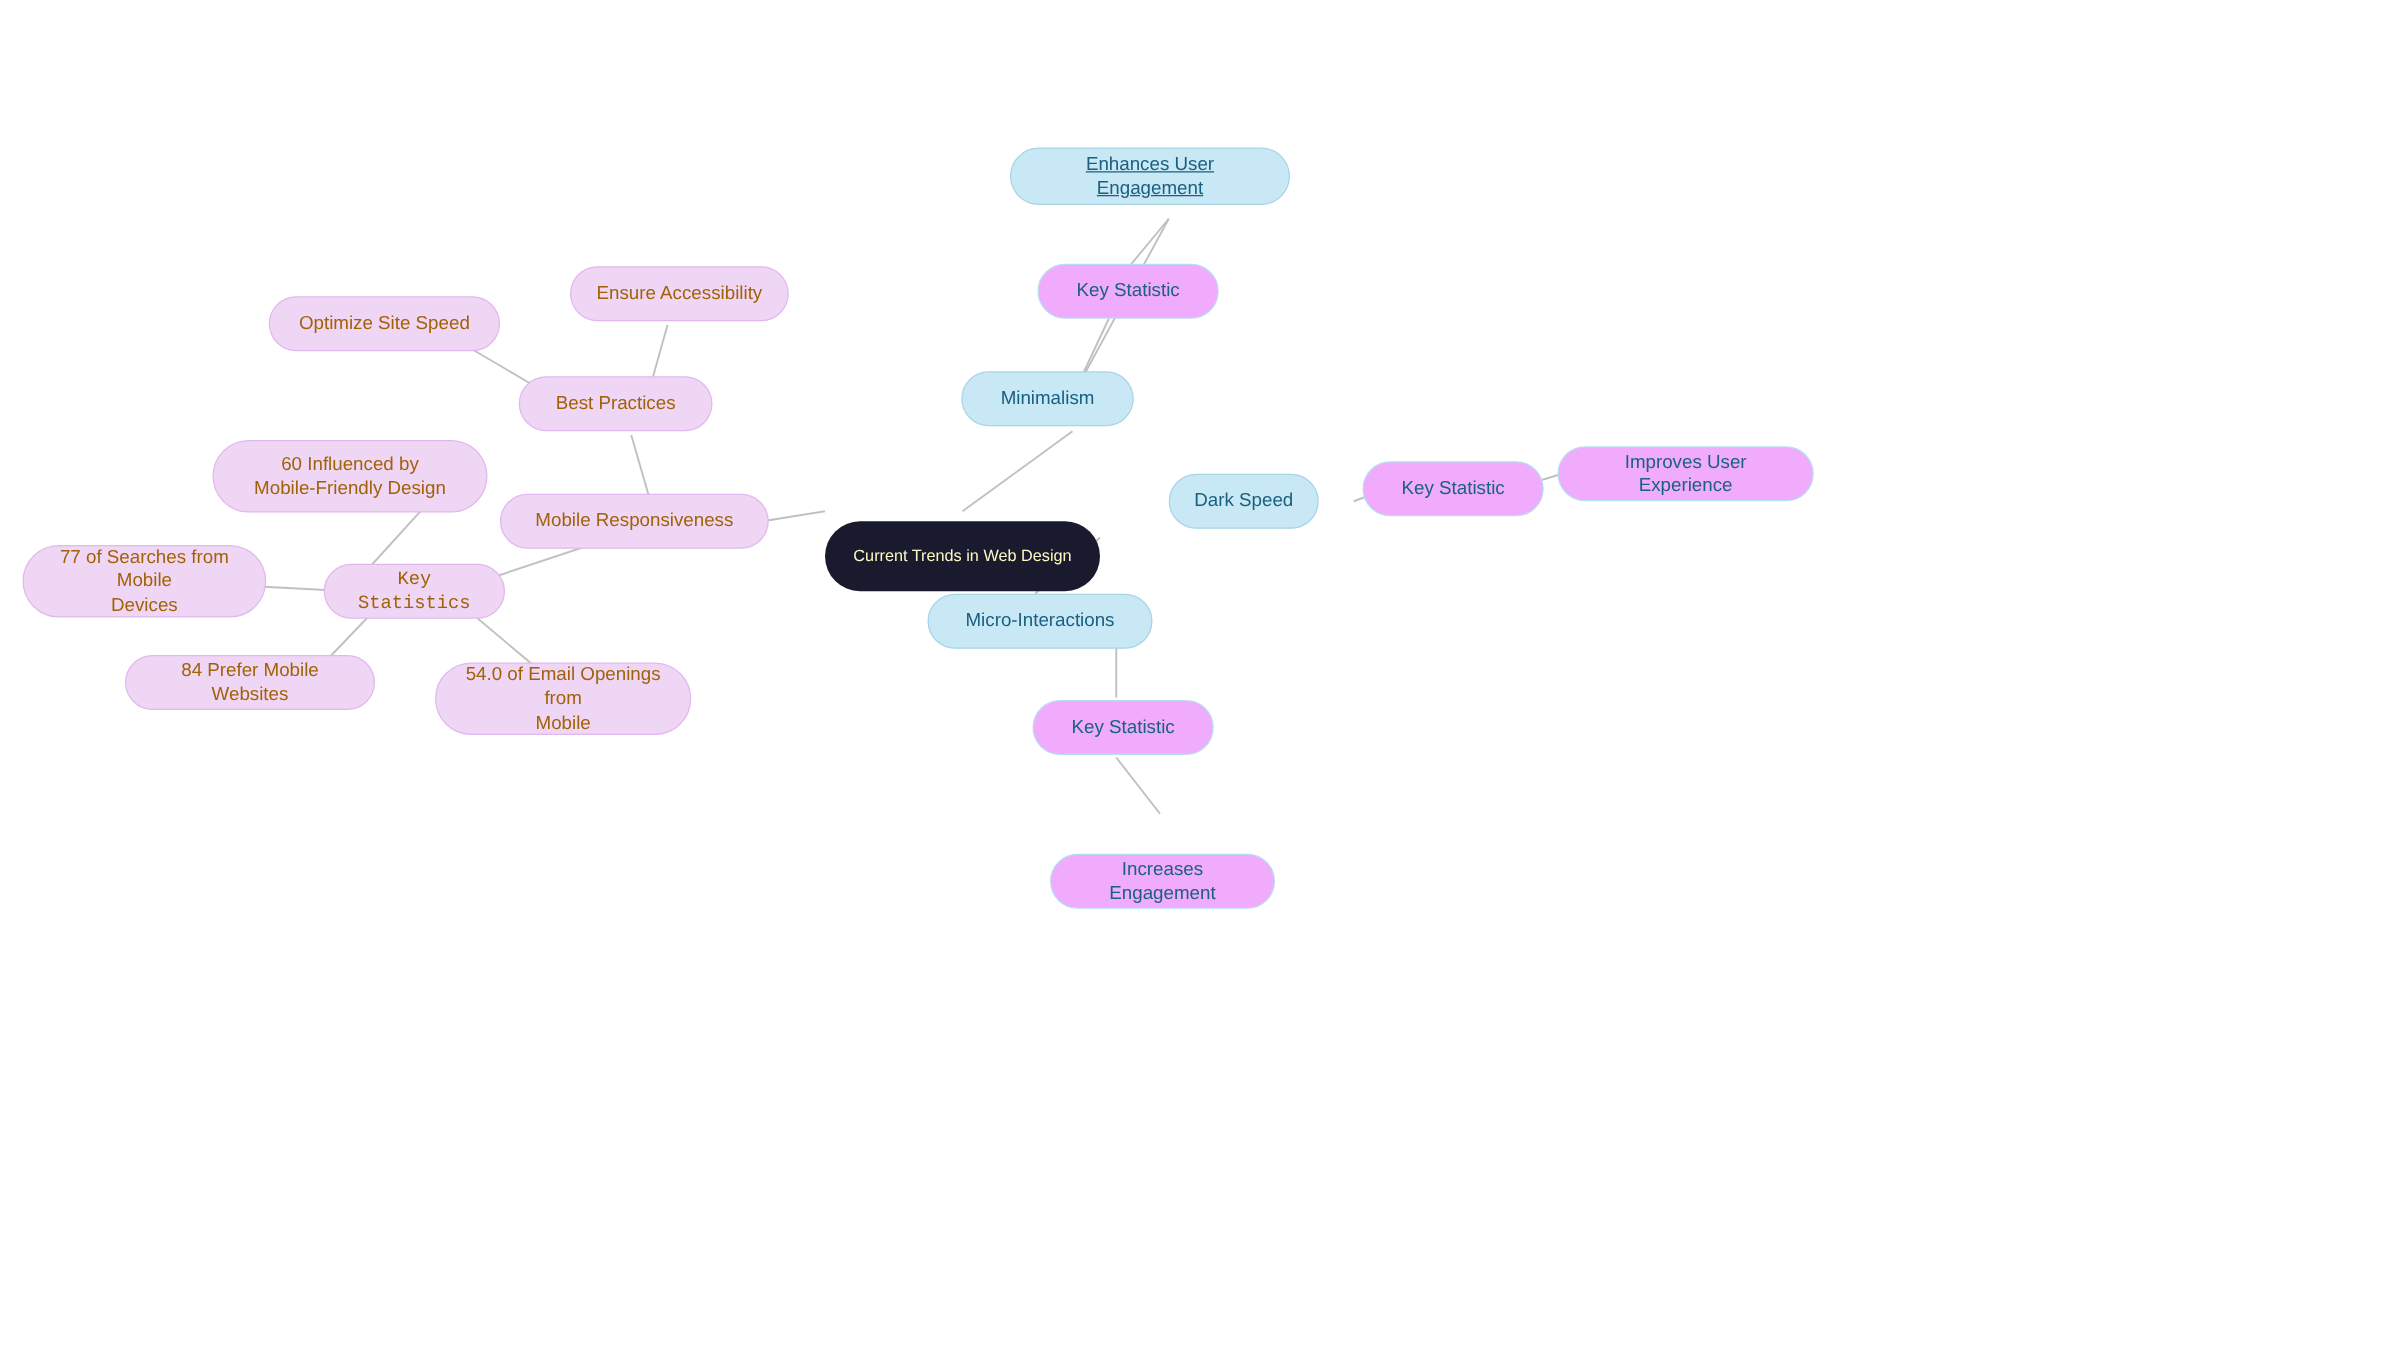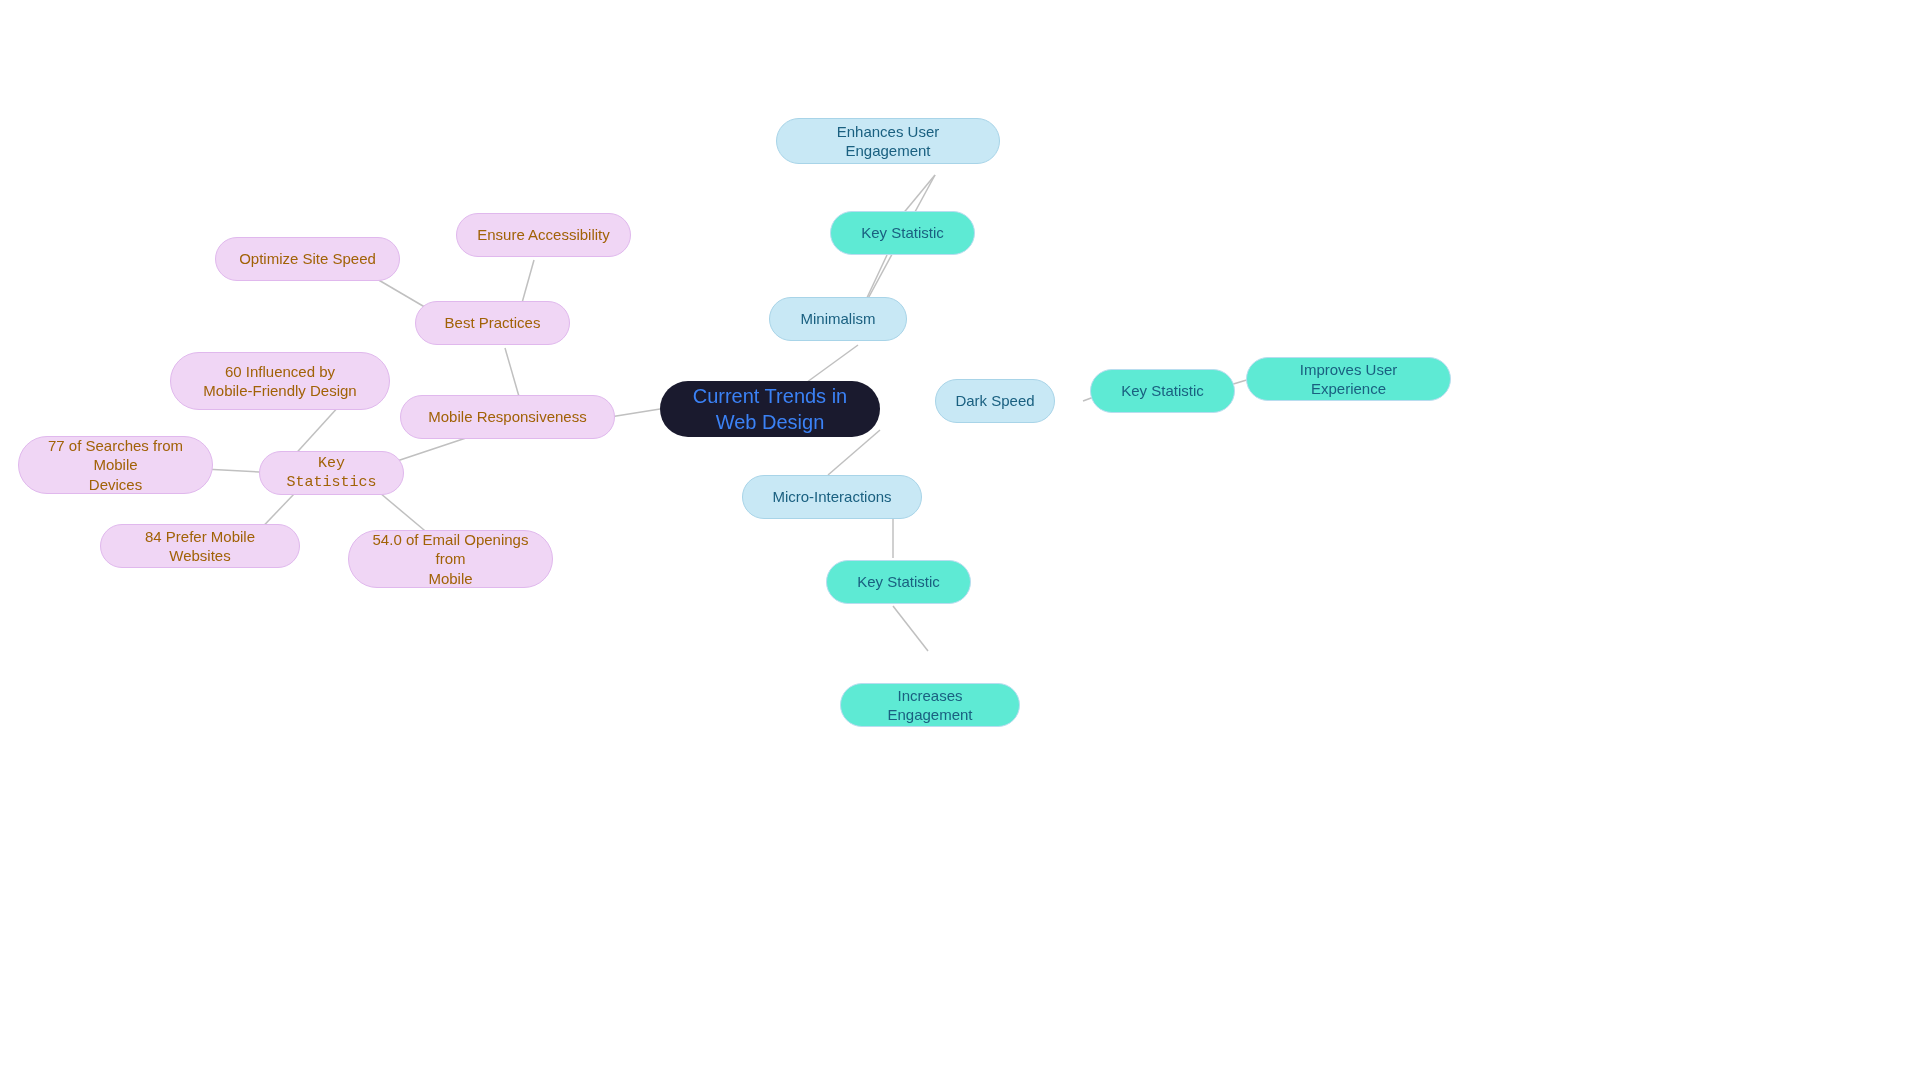--- a/index.html
+++ b/index.html
@@ -35,42 +35,43 @@
       text-align: center;
       font-size: 15px;
       font-weight: 400;
       line-height: 1.3;
       padding: 10px 18px;
       cursor: pointer;
     }
 
     .node-center {
       background: #1a1a2e;
-      color: #3b82f6;
-      font-size: 20px;
+      color: #fef9c3;
+      font-size: 13px;
       font-weight: 500;
       width: 220px;
       height: 56px;
       border-radius: 28px;
+      margin-top: 36px;
     }
 
     .node-purple {
       background: #f0d6f5;
       color: #a16207;
       border: 1.5px solid #e0b8ed;
     }
 
     .node-blue {
       background: #c8e8f5;
       color: #1a6080;
       border: 1.5px solid #a8d4e8;
     }
 
     .node-blue-light {
-      background: #5eead4;
+      background: #f0abfc;
       color: #1a6080;
       border: 1.5px solid #b8ddef;
     }
   </style>
 </head>
 <body>
 
 <div id="mind-map-container">
 
   <svg id="connections">
@@ -111,21 +112,21 @@
 
     <line x1="295" y1="493" x2="250" y2="540" stroke="#c0c0c0" stroke-width="1.5"></line>
 
     <line x1="380" y1="493" x2="430" y2="535" stroke="#c0c0c0" stroke-width="1.5"></line>
   </svg>
 
   <div class="node node-center" style="left: 660px; top: 381px; width: 220px; height: 56px;">Current Trends in Web Design</div>
 
   <div class="node node-blue" style="left: 769px; top: 297px; width: 138px; height: 44px;">Minimalism</div>
 
-  <div class="node node-blue" style="left: 776px; top: 118px; width: 224px; height: 46px;">Enhances User Engagement</div>
+  <div class="node node-blue" style="left: 808px; top: 118px; width: 224px; height: 46px; text-decoration: underline;">Enhances User Engagement</div>
 
   <div class="node node-blue-light" style="left: 830px; top: 211px; width: 145px; height: 44px;">Key Statistic</div>
 
   <div class="node node-blue" style="left: 935px; top: 379px; width: 120px; height: 44px;">Dark Speed</div>
 
   <div class="node node-blue-light" style="left: 1090px; top: 369px; width: 145px; height: 44px;">Key Statistic</div>
 
   <div class="node node-blue-light" style="left: 1246px; top: 357px; width: 205px; height: 44px;">Improves User Experience</div>
 
   <div class="node node-blue" style="left: 742px; top: 475px; width: 180px; height: 44px; text-align: right;">Micro-Interactions</div>

